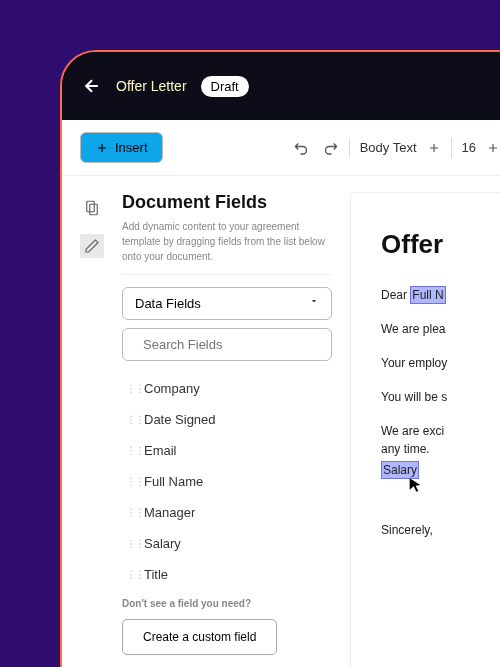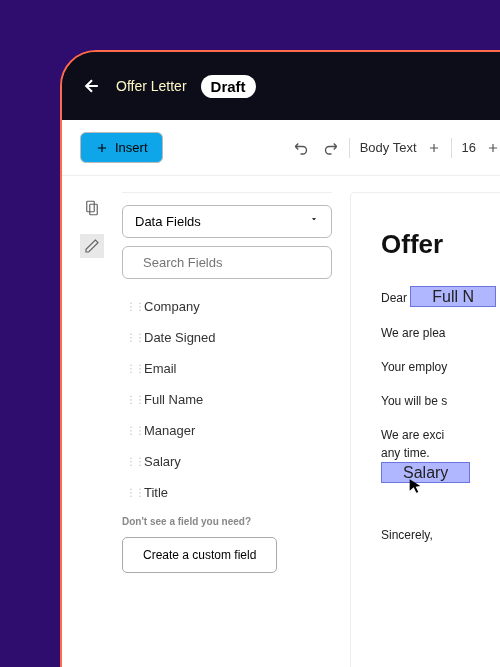--- a/index.html
+++ b/index.html
@@ -37,22 +37,22 @@
   align-items: center;
 }
 .header-title {
   color: #fef9c3;
   font-size: 14px;
   font-weight: 500;
 }
 .draft-badge {
   background: #fff;
   color: #000;
-  font-size: 15px;
-  font-weight: 700;
+  font-size: 13px;
+  font-weight: 400;
   padding: 3px 10px;
   border-radius: 999px;
 }
 .app-body {
   background: #fff;
   height: calc(100% - 68px);
   display: flex;
   flex-direction: column;
 }
 .toolbar {
@@ -208,22 +208,22 @@
 }
 .doc-line {
   font-size: 12px;
   color: #222;
   margin-bottom: 20px;
   white-space: nowrap;
 }
 .doc-line.tight { margin-bottom: 4px; }
 .field-tag {
   background: #b0b7ff;
-  padding: 1px 21px;
-  font-size: 16px;
+  padding: 1px 1px;
+  font-size: 12px;
   border: 1px solid #6b74e0;
 }
 .cursor-wrap {
   position: relative;
   display: inline-block;
 }
 .cursor-svg {
   position: absolute;
   top: 14px;
   left: 26px;
@@ -287,20 +287,22 @@
             </svg>
         </div>
         <div class="side-icon active">
           <svg width="16" height="16" viewBox="0 0 24 24" fill="none" stroke="currentColor" stroke-width="1.8">
               <path d="M17 3l4 4L7 21H3v-4L17 3z"></path>
             </svg>
         </div>
       </div>
 
       <div class="fields-panel">
+        <div class="panel-title">Document Fields</div>
+        <div class="panel-desc">Add dynamic content to your agreement template by dragging fields from the list below onto your document.</div>
         <div class="divider"></div>
         <div class="dropdown">
           <span>Data Fields</span>
           <svg width="10" height="10" viewBox="0 0 24 24" fill="currentColor">
               <path d="M7 10l5 5 5-5z"></path>
             </svg>
         </div>
         <div class="search">
           <svg width="14" height="14" viewBox="0 0 24 24" fill="none" stroke="#888" stroke-width="2">
               <circle cx="11" cy="11" r="7"></circle>

